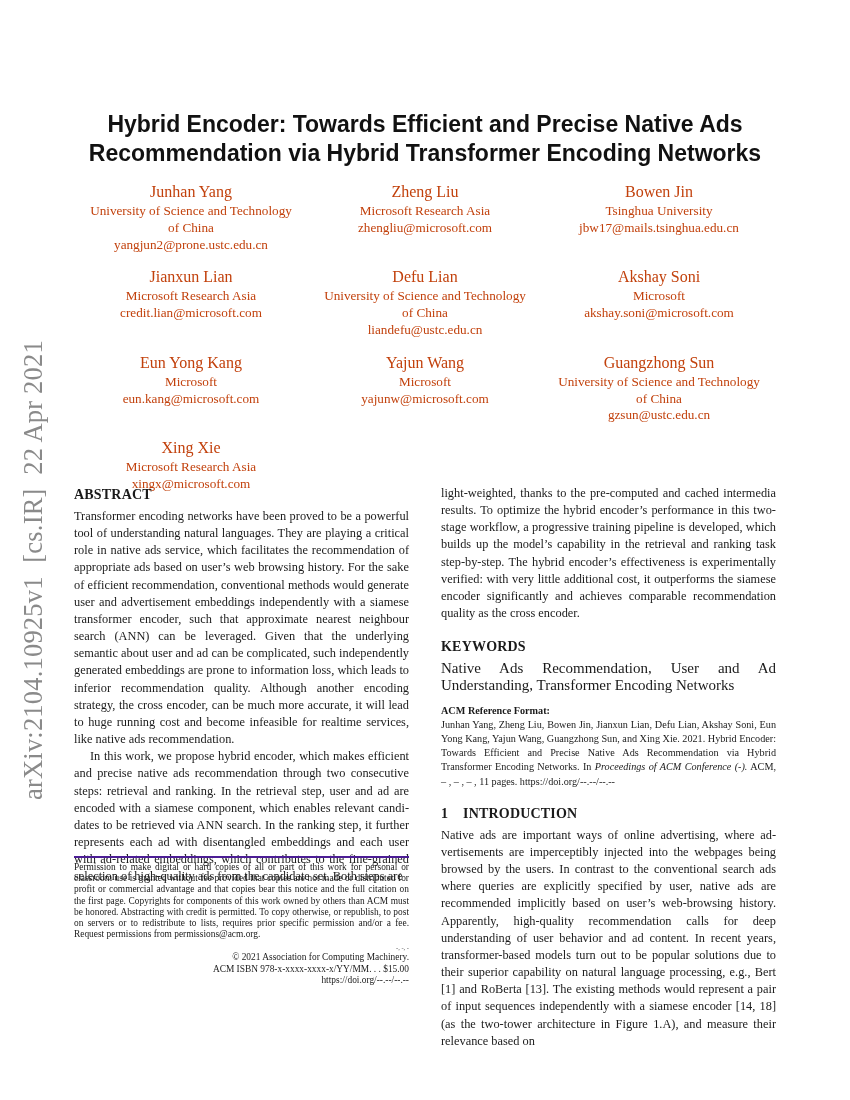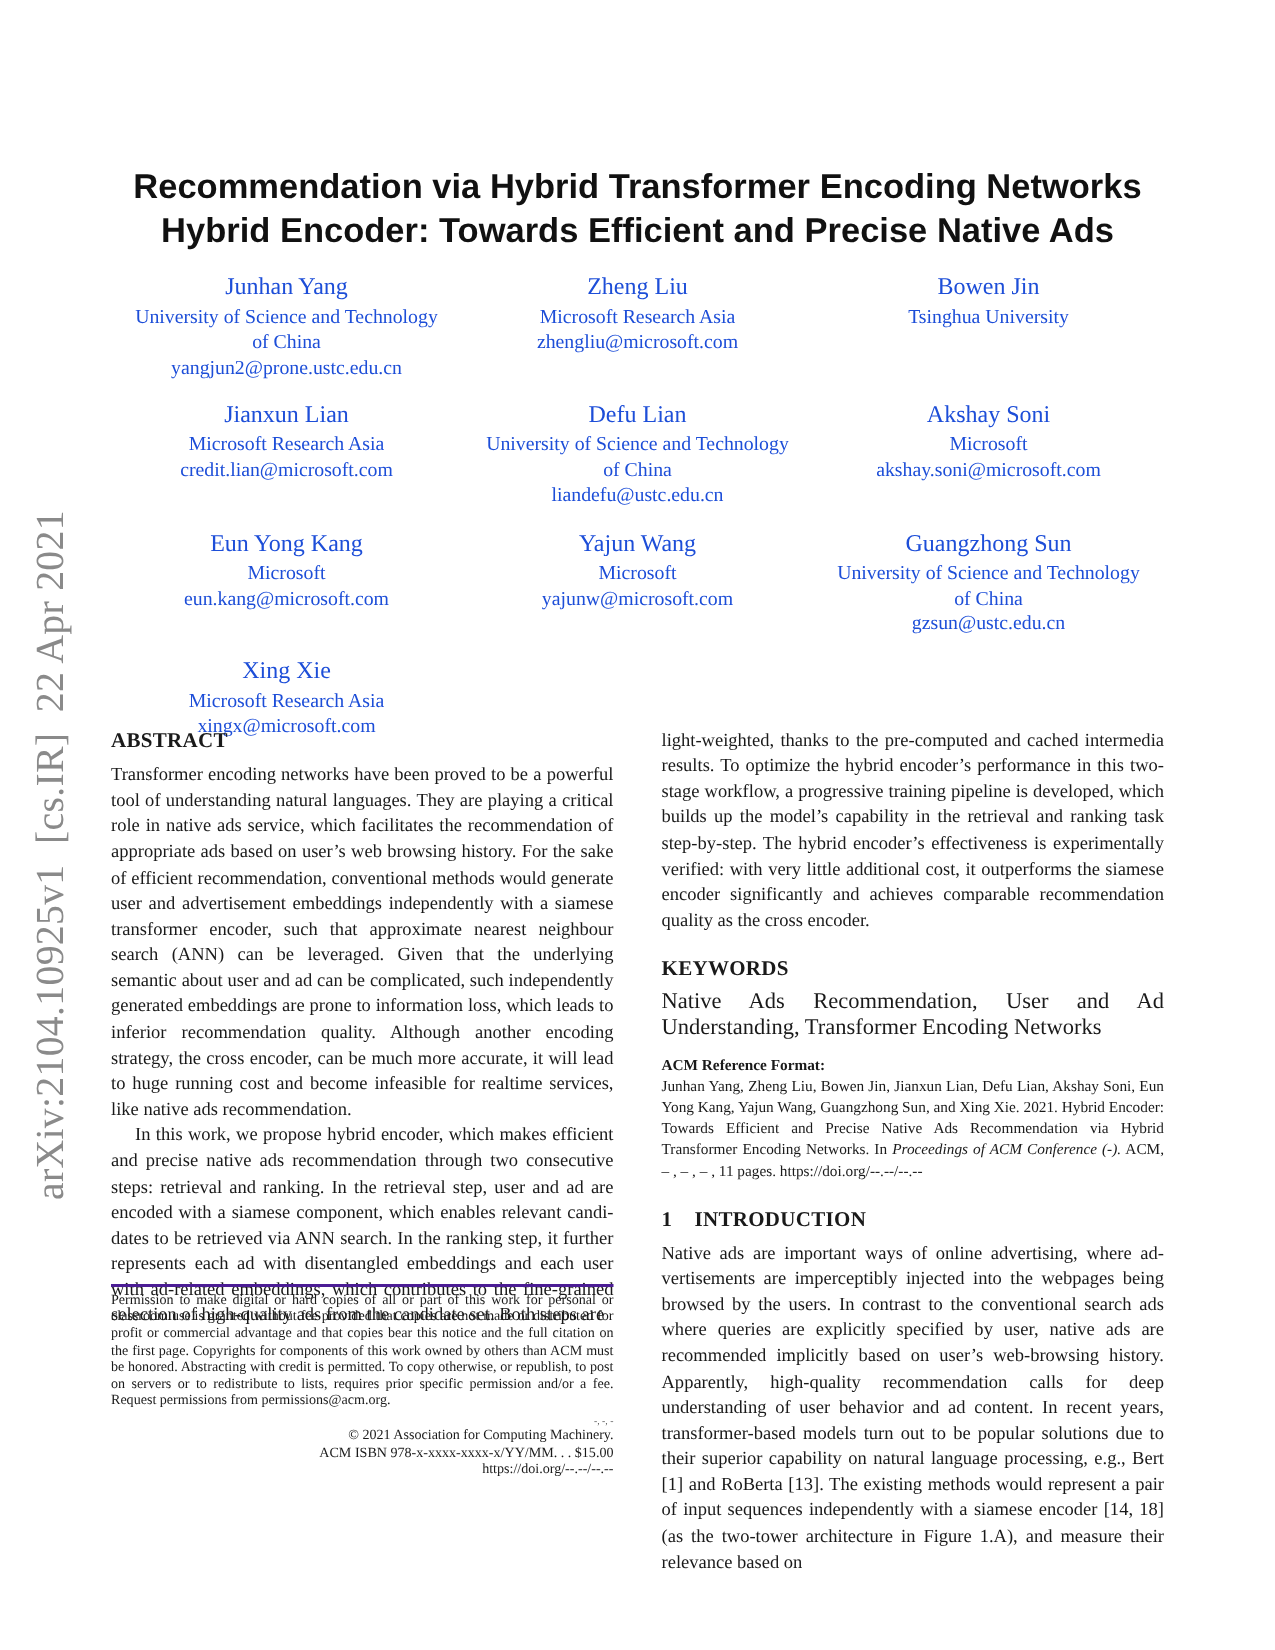--- a/index.html
+++ b/index.html
@@ -15,21 +15,21 @@
     }
     .title {
       position: absolute; left: 60px; top: 110px; width: 730px; text-align: center;
       font-family: "Liberation Sans", "DejaVu Sans", sans-serif; font-weight: bold;
       font-size: 23px; line-height: 29px; color: #111;
     }
     .authors { position: absolute; left: 74px; top: 182px; width: 702px; }
     .author-row { display: flex; justify-content: space-between; margin-bottom: 14px; }
     .author-row.single { }
     .author {
-      width: 234px; text-align: center; font-size: 13.2px; line-height: 16.8px; color: #1d4ed8;
+      width: 234px; text-align: center; font-size: 13.2px; line-height: 16.8px; color: #c2410c;
     }
     .author .name { font-size: 16px; line-height: 20px; display: block; margin-bottom: 1px; }
     .author .line { display: block; }
     .col { position: absolute; width: 335px; font-size: 12.35px; line-height: 17.15px; text-align: justify; }
     .col.left { left: 74px; top: 485px; }
     .col.right { left: 441px; top: 485px; }
     h2.section {
       margin: 0 0 4px 0; font-size: 14px; font-weight: bold; letter-spacing: 0.2px; line-height: 19px;
     }
     p { margin: 0; }
@@ -48,40 +48,41 @@
     .footnote .fn-meta { margin-top: 4px; text-align: right; }
     .footnote .fn-meta span { display: block; }
     .footnote .tiny { font-size: 6.5px; line-height: 8px; color: #555; }
   </style>
 </head>
 <body>
 
 <div class="arxiv-stamp">arXiv:2104.10925v1  [cs.IR]  22 Apr 2021</div>
 
 <div class="title">
+  <div>Hybrid Encoder: Towards Efficient and Precise Native Ads</div>
   <div>Recommendation via Hybrid Transformer Encoding Networks</div>
-  <div>Hybrid Encoder: Towards Efficient and Precise Native Ads</div>
 </div>
 
 <div class="authors">
   <div class="author-row">
     <div class="author">
       <span class="name">Junhan Yang</span>
       <span class="line">University of Science and Technology</span>
       <span class="line">of China</span>
       <span class="line">yangjun2@prone.ustc.edu.cn</span>
     </div>
     <div class="author">
       <span class="name">Zheng Liu</span>
       <span class="line">Microsoft Research Asia</span>
       <span class="line">zhengliu@microsoft.com</span>
     </div>
     <div class="author">
       <span class="name">Bowen Jin</span>
       <span class="line">Tsinghua University</span>
+      <span class="line">jbw17@mails.tsinghua.edu.cn</span>
     </div>
   </div>
   <div class="author-row">
     <div class="author">
       <span class="name">Jianxun Lian</span>
       <span class="line">Microsoft Research Asia</span>
       <span class="line">credit.lian@microsoft.com</span>
     </div>
     <div class="author">
       <span class="name">Defu Lian</span>

